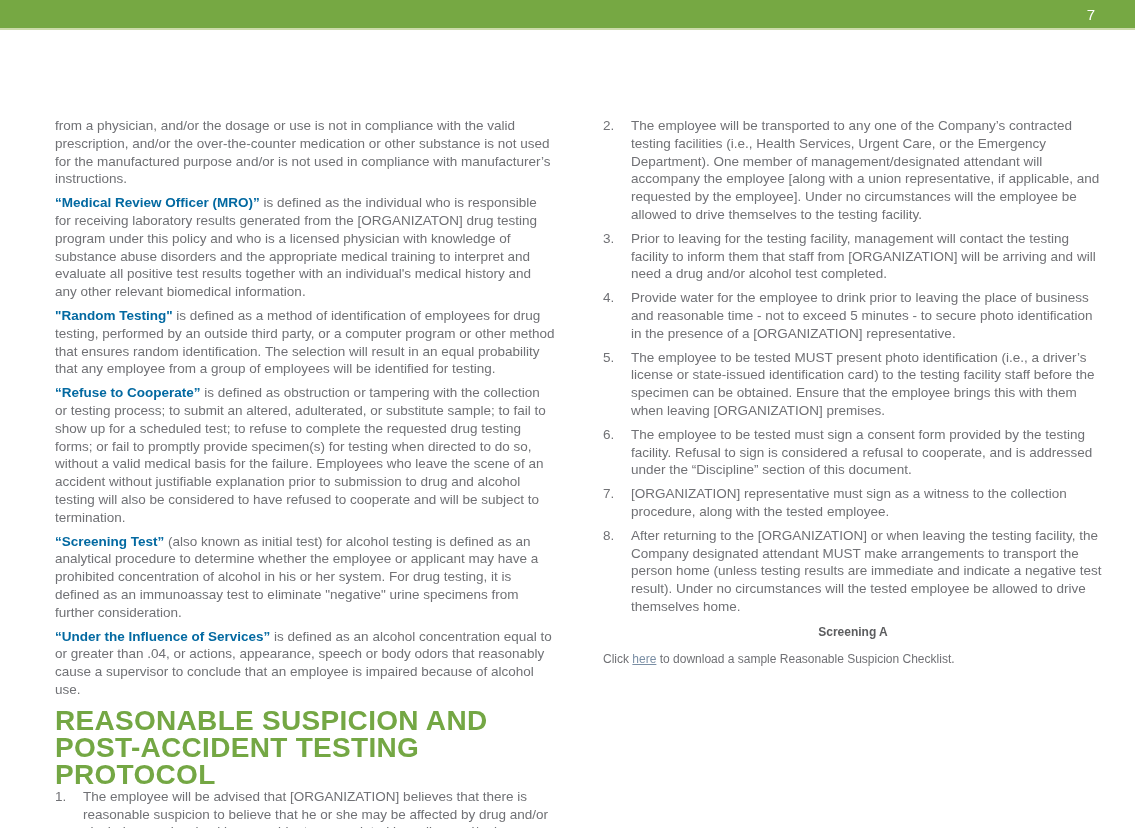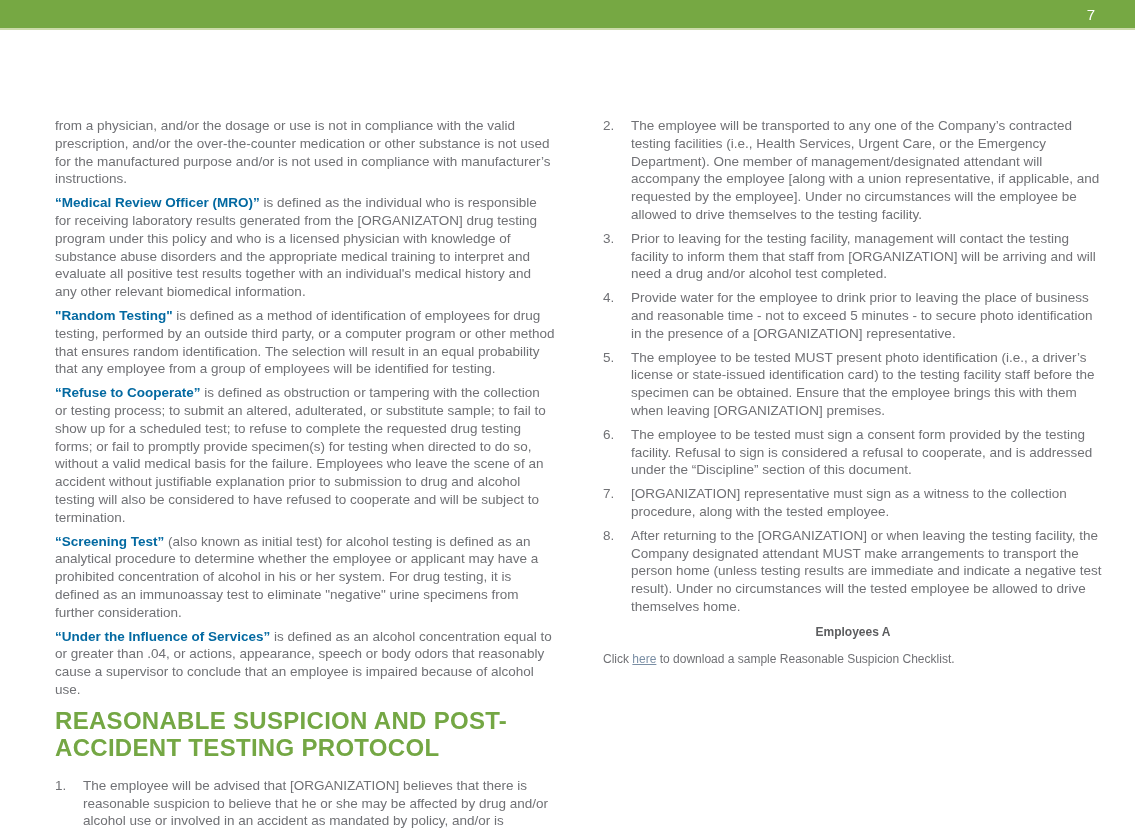--- a/index.html
+++ b/index.html
@@ -25,23 +25,23 @@
     width: 500px;
     color: #707175;
     font-size: 13.5px;
     line-height: 17.8px;
   }
   .col-left  { left: 55px; }
   .col-right { left: 603px; }
   p { margin: 0 0 6px 0; }
   strong.term { color: #0369a1; font-weight: bold; }
   .section-heading {
-    margin: 8px 0 16px 0;
+    margin: 8px 0 0 0;
     color: #74a744;
-    font-size: 24px;
+    font-size: 28px;
     font-weight: bold;
     line-height: 27px;
     letter-spacing: 0.3px;
   }
   .li { display: flex; margin: 0 0 6px 0; }
   .li .num { flex: 0 0 28px; width: 28px; }
   .li .litext { flex: 1; }
   .cont { margin-left: 28px; margin-bottom: 6px; }
   .addendum-title, .addendum-subtitle {
     text-align: center;
@@ -123,17 +123,17 @@
   <div class="li">
     <span class="num">7.</span>
     <span class="litext">[ORGANIZATION] representative must sign as a witness to the collection procedure, along with the tested employee.</span>
   </div>
 
   <div class="li">
     <span class="num">8.</span>
     <span class="litext">After returning to the [ORGANIZATION] or when leaving the testing facility, the Company designated attendant MUST make arrangements to transport the person home (unless testing results are immediate and indicate a negative test result). Under no circumstances will the tested employee be allowed to drive themselves home.</span>
   </div>
 
-  <p class="addendum-title">Employees A</p>
+  <p class="addendum-title">Screening A</p>
 
   <p class="download-line"><span>Click </span><a class="here-link">here</a><span> to download a sample Reasonable Suspicion Checklist.</span></p>
 
 </div>
 
 </body></html>

